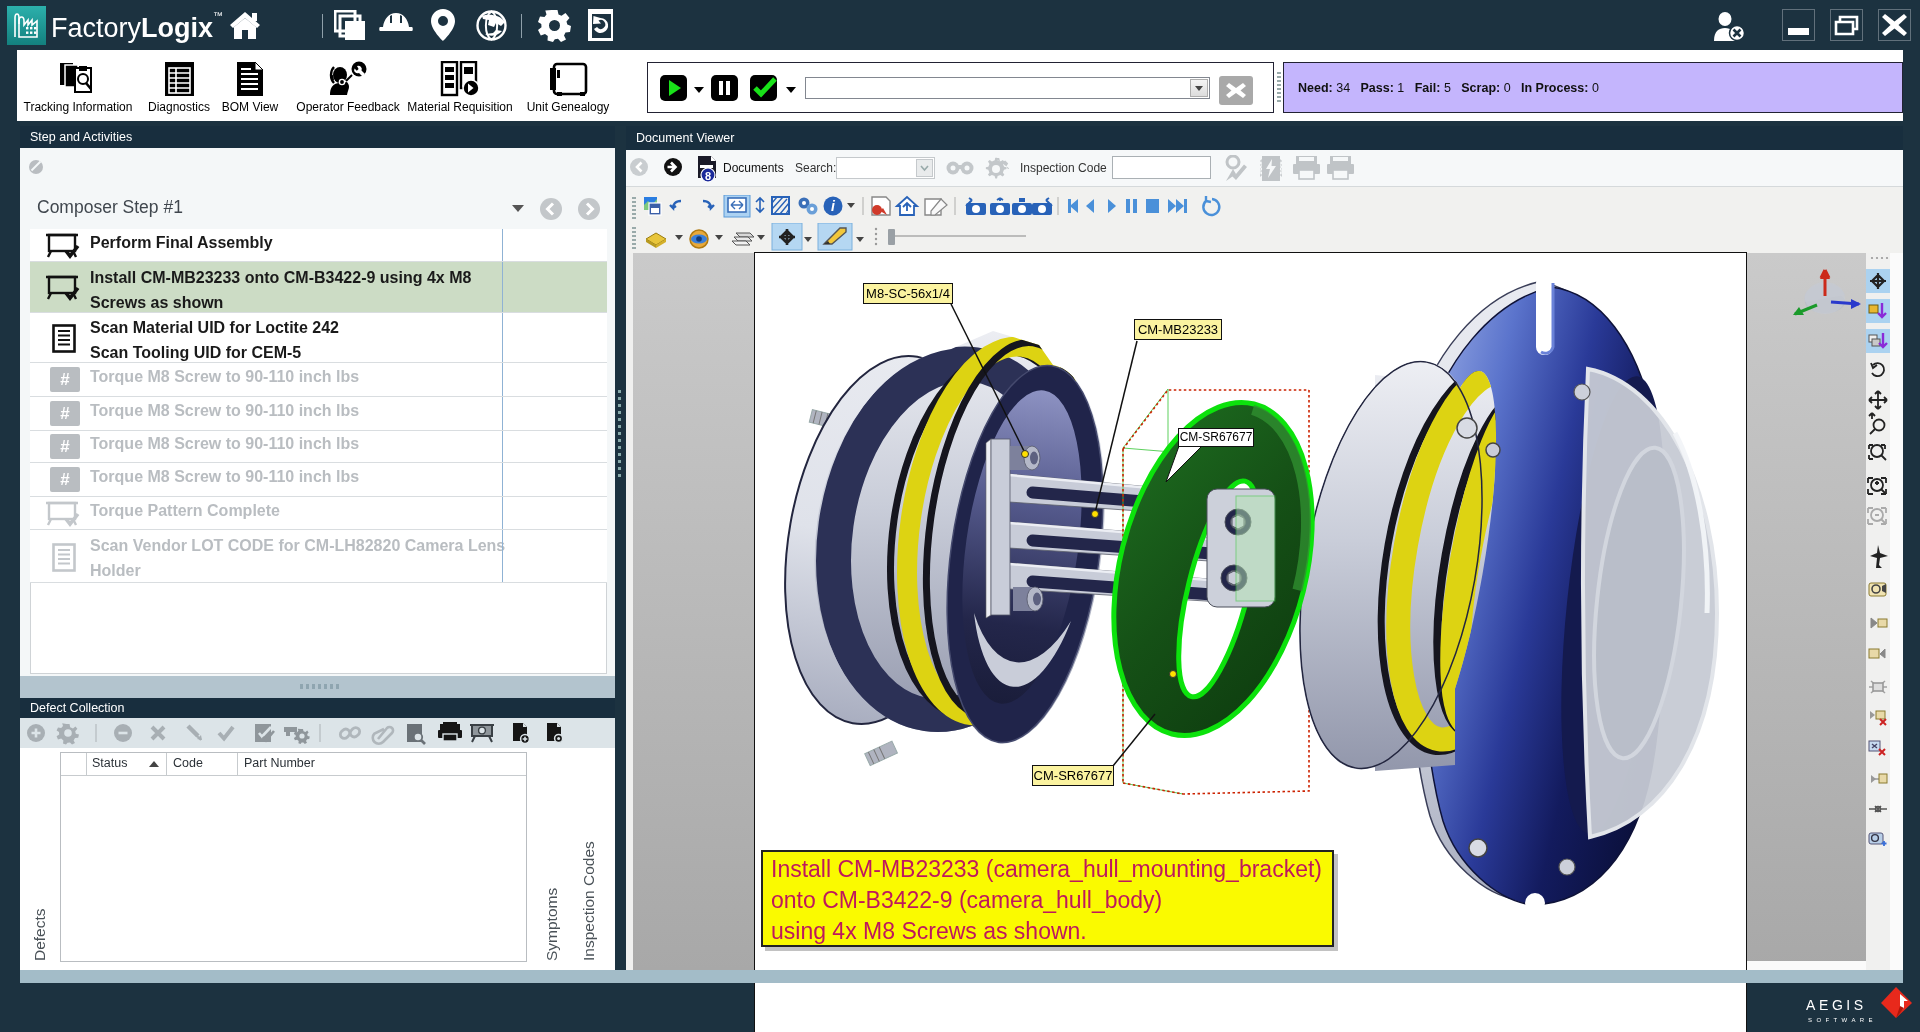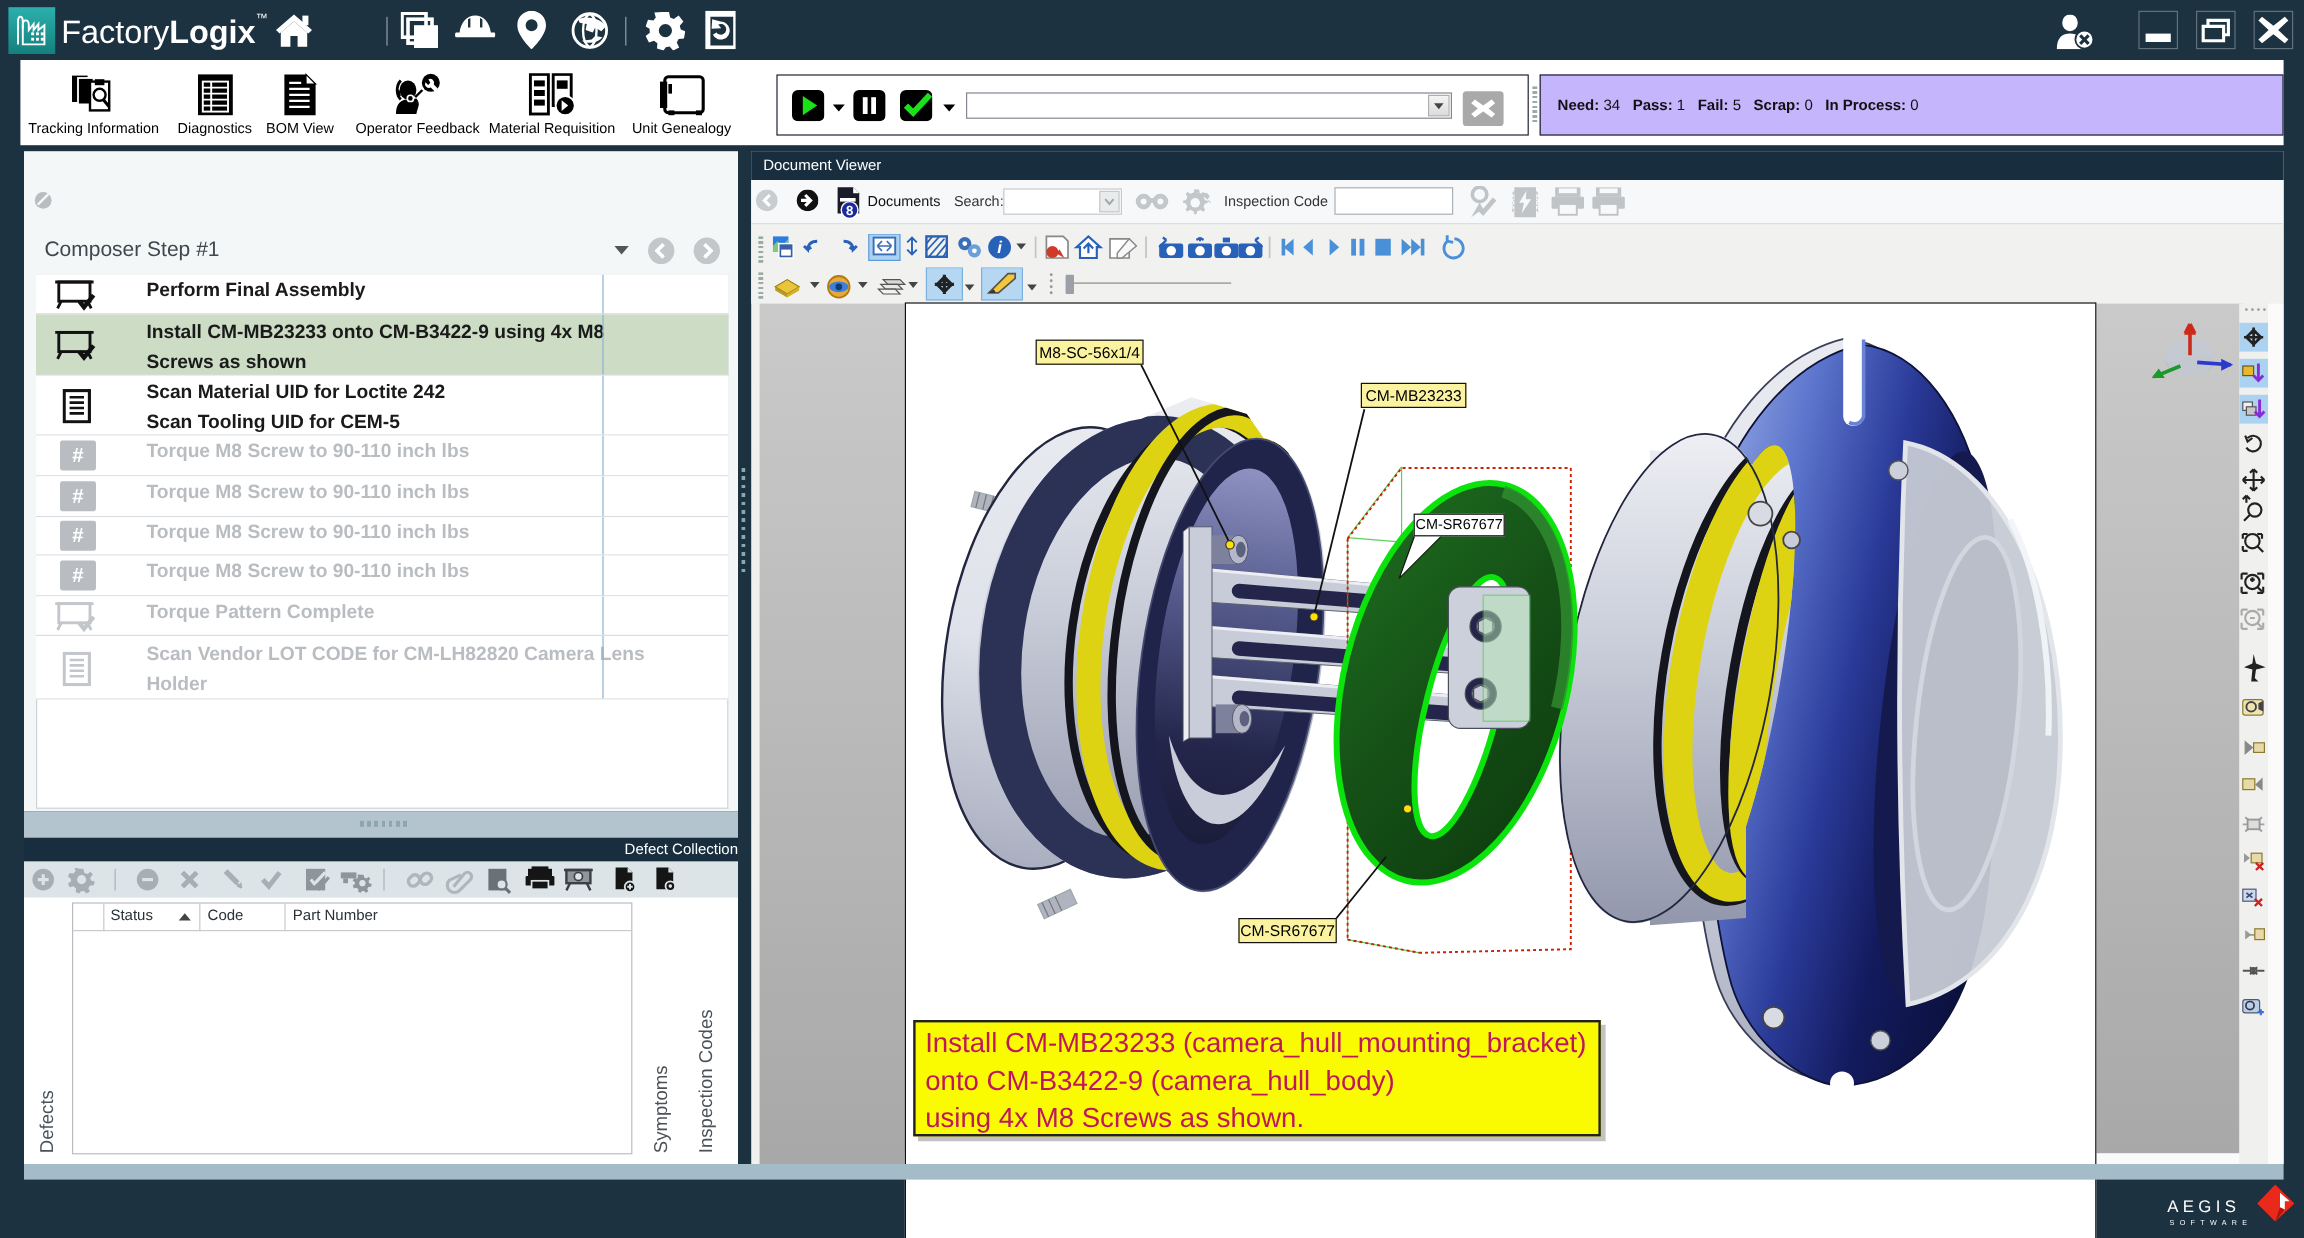--- a/index.html
+++ b/index.html
@@ -22,21 +22,21 @@
 .grip { position:absolute; width:4px; background:repeating-linear-gradient(180deg,#9aa 0 2px,transparent 2px 4px); }
 
 .phead { position:absolute; background:#182e3e; color:#fff; font-size:12.5px; line-height:22px; padding-left:10px; }
 #steppanel { position:absolute; left:20px; top:126px; width:595px; height:550px; background:#f4f7f8; }
 #defpanel { position:absolute; left:20px; top:698px; width:595px; height:272px; background:#fff; }
 #viewpanel { position:absolute; left:626px; top:126px; width:1277px; height:844px; background:#f0f0ef; }
 #bluestrip { position:absolute; left:20px; top:970px; width:1883px; height:13px; background:#a3bcc8; }
 #splitstrip { position:absolute; left:20px; top:676px; width:595px; height:22px; background:#b3c4ce; }
 
 .srow { position:absolute; left:10px; width:577px; border-bottom:1px solid #d9dde0; background:#fff; }
-.srow .txt { position:absolute; left:60px; top:0; font-weight:bold; font-size:16px; color:#1a1a1a;margin-left:32px; }
+.srow .txt { position:absolute; left:60px; top:0; font-weight:bold; font-size:16px; color:#1a1a1a; }
 .gray .txt { color:#b9bdc1; }
 .coldiv { position:absolute; left:472px; top:0; width:1px; height:100%; background:#8fb2d4; }
 
 .vlabel { position:absolute; color:#4a5258; font-size:15.5px; writing-mode:vertical-rl; transform:rotate(180deg); white-space:nowrap; }
 
 #canvas3d { position:absolute; left:7px; top:127px; width:1236px; height:717px; background:linear-gradient(180deg,#cacaca,#a8a8a8); }
 #page3d { position:absolute; left:121px; top:-1px; width:993px; height:869px; background:#fff; border:1px solid #111; }
 </style>
 </head>
 <body>
@@ -207,20 +207,21 @@
         <path d="M10 7 L17 12 L24 7 L27 10 L21.5 14.5 L27 19 L24 22 L17 17 L10 22 L7 19 L12.5 14.5 L7 10 Z" fill="#fff"></path>
       </svg>
   </div>
 </div>
 <div class="grip" style="left:1277px;top:72px;height:32px;"></div>
 <div class="grip" style="left:1289px;top:76px;height:24px;"></div>
 <div id="statbox">
   <div style="position:absolute;left:14px;top:18px;font-size:12.5px;"><b>Need:</b> 34&nbsp;&nbsp; <b>Pass:</b> 1&nbsp;&nbsp; <b>Fail:</b> 5&nbsp;&nbsp; <b>Scrap:</b> 0&nbsp;&nbsp; <b>In Process:</b> 0</div>
 </div>
 <div id="steppanel">
+  <div class="phead" style="left:0;top:0;width:595px;height:22px;">Step and Activities</div>
   <svg style="position:absolute;left:8px;top:33px;" width="16" height="16" viewBox="0 0 16 16">
     <circle cx="8" cy="8" r="7" fill="#b9bdc1"></circle>
       <path d="M3.5 11.5 L12.5 2.5" stroke="#f4f7f8" stroke-width="2"></path>
   </svg>
   <div style="position:absolute;left:17px;top:71px;font-size:17.5px;color:#40474e;">Composer Step #1</div>
   <div style="position:absolute;left:492px;top:79px;width:0;height:0;border-left:6px solid transparent;border-right:6px solid transparent;border-top:7px solid #555;"></div>
   <svg style="position:absolute;left:519px;top:71px;" width="24" height="24" viewBox="0 0 24 24">
     <circle cx="12" cy="12" r="11" fill="#c3c7ca"></circle>
       <path d="M14 6.5 L8.5 12 L14 17.5" fill="none" stroke="#fff" stroke-width="3"></path>
   </svg>
@@ -294,21 +295,21 @@
     <svg style="position:absolute;left:22px;top:13px;" width="24" height="29" viewBox="0 0 24 29">
         <rect x="1.5" y="1.5" width="21" height="26" fill="none" stroke="#c3c7cb" stroke-width="2.6"></rect>
         <path d="M6 7 L18 7 M6 11.5 L18 11.5 M6 16 L18 16 M6 20.5 L18 20.5" stroke="#c3c7cb" stroke-width="2.2"></path>
       </svg>
     <div class="txt" style="top:3px;line-height:25px;">Scan Vendor LOT CODE for CM-LH82820 Camera Lens<br>Holder</div>
     <div class="coldiv"></div>
   </div>
   <div style="position:absolute;left:10px;top:457px;width:577px;height:91px;background:#fff;border:1px solid #cfd3d6;border-top:none;"></div>
 </div>
 <div id="defpanel">
-  <div class="phead" style="left:0;top:0;width:595px;height:20px;line-height:20px;text-align:right;">Defect Collection</div>
+  <div class="phead" style="left:0;top:0;width:595px;height:20px;line-height:20px;">Defect Collection</div>
   <div style="position:absolute;left:0;top:20px;width:595px;height:30px;background:#dce4e8;">
     <svg style="position:absolute;left:0;top:2px;" width="595" height="26" viewBox="0 0 595 26">
       <g fill="#a8afb4">
         <g transform="translate(16,13)">
             <circle r="9"></circle>
             <path d="M-4.5 0 H4.5 M0 -4.5 V4.5" stroke="#dce4e8" stroke-width="2.6"></path>
           </g>
         <g transform="translate(48,13)">
             <path d="M-1.5,-9 L1.5,-9 L2.2,-5.8 L5,-4.6 L7.4,-6.6 L9.4,-4.2 L7.2,-1.8 L7.8,0.8 L11,1.6 L10.2,4.8 L7,5 L5.6,7.4 L7,10 L4,11.6 L2,9.4 L-0.5,9.8 L-2,11.6 L-5,10.4 L-4.6,7.4 L-6.8,5.6 L-10,6.4 L-11.4,3.2 L-8.8,1.4 L-9,-1 L-11.4,-2.4 L-10,-5.6 L-6.8,-5 L-5,-7 L-5.8,-9.8 Z"></path>
             <circle r="3.8" fill="#dce4e8"></circle>

